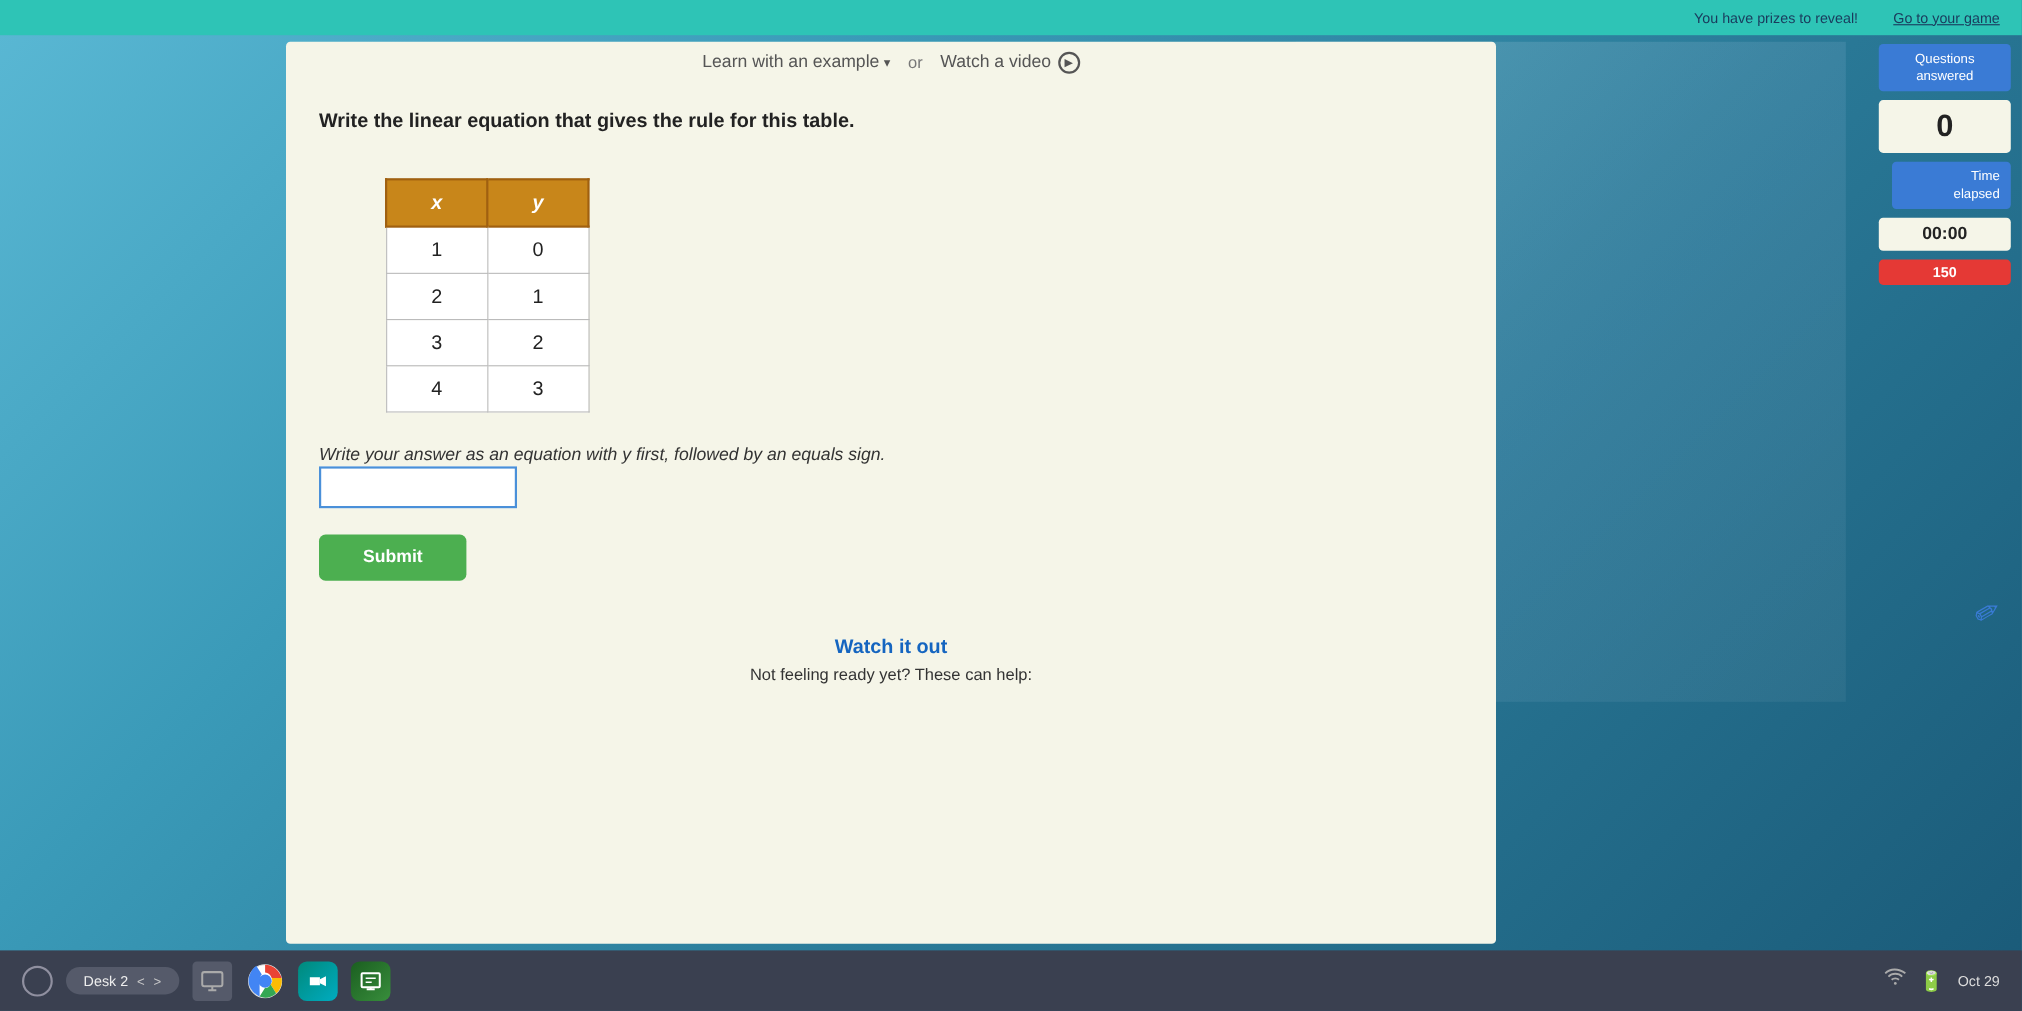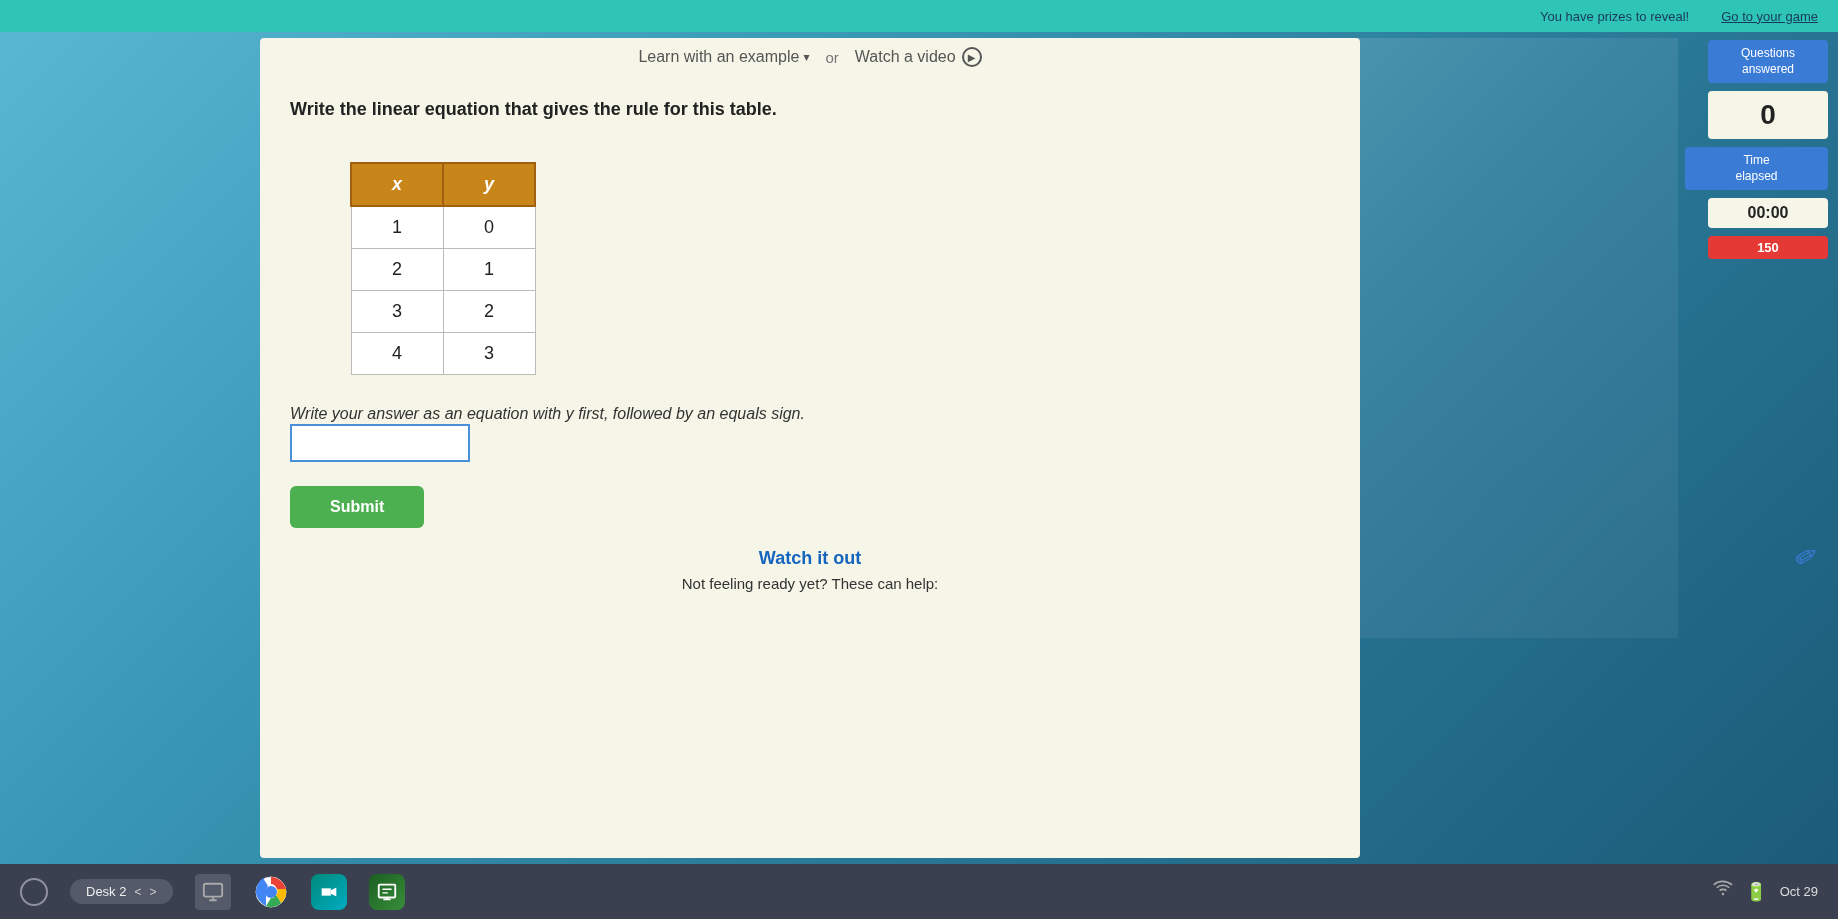--- a/index.html
+++ b/index.html
@@ -179,20 +179,21 @@
     
     .submit-btn {
       background: #4caf50;
       color: white;
       border: none;
       border-radius: 6px;
       padding: 12px 40px;
       font-size: 16px;
       font-weight: bold;
       cursor: pointer;
+      margin-bottom: 30px;
     }
 
     
     .work-it-out {
       text-align: center;
       margin-top: 20px;
     }
 
     .work-it-out-title {
       color: #1565c0;
@@ -240,23 +241,23 @@
       border-radius: 4px;
       width: 120px;
     }
 
     .time-elapsed-badge {
       background: #3a7bd5;
       color: white;
       font-size: 12px;
       padding: 6px 10px;
       border-radius: 4px;
-      text-align: center;
+      text-align: right;
       line-height: 1.3;
-      width: 143px;
+      width: 108px;
     }
 
     .timer-display {
       background: #f5f5e8;
       color: #222;
       font-size: 16px;
       font-weight: bold;
       text-align: center;
       padding: 6px 10px;
       border-radius: 4px;
@@ -290,21 +291,21 @@
       position: absolute;
       bottom: 0;
       left: 0;
       right: 0;
       height: 55px;
       background: #3a4050;
       display: flex;
       align-items: center;
       padding: 0 20px;
       z-index: 20;
-      gap: 22px;
+      gap: 12px;
     }
 
     .desk-btn {
       background: #555a6a;
       color: #eee;
       border: none;
       border-radius: 16px;
       padding: 5px 16px;
       font-size: 13px;
       cursor: pointer;

